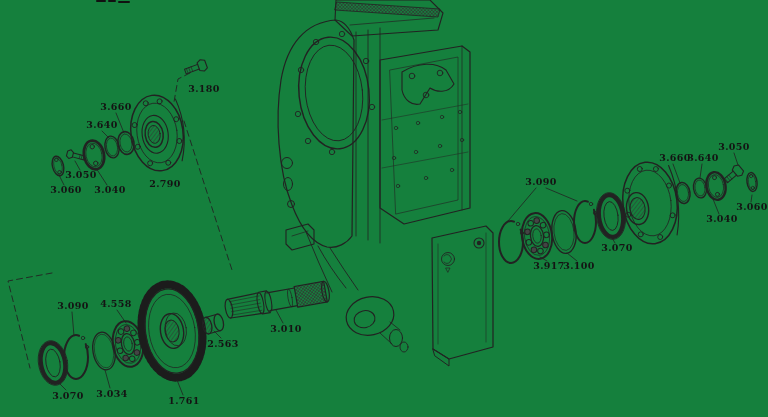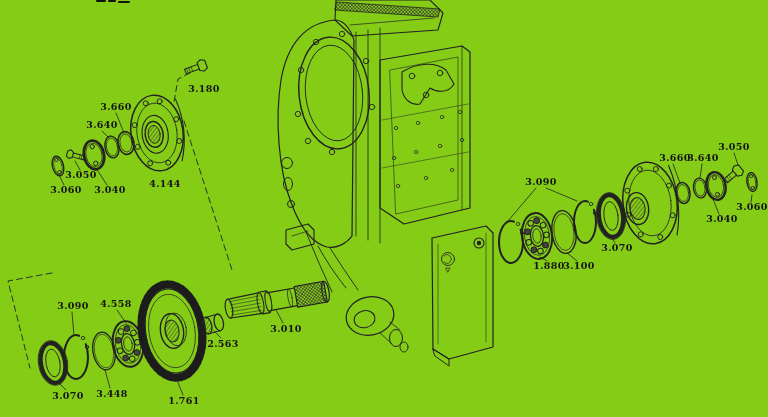--- a/index.html
+++ b/index.html
@@ -1,17 +1,17 @@
 <!DOCTYPE html>
 <html><head>
 <meta charset="utf-8">
 <style>
   html,body{margin:0;padding:0;background:#ffffff;}
   #stage{
-    position:relative;width:768px;height:417px;background:#84cc16;overflow:hidden;
+    position:relative;width:768px;height:417px;background:#15803d;overflow:hidden;
     font-family:"DejaVu Serif","Liberation Serif",serif;
   }
   #drawing{position:absolute;left:0;top:0;}
   #label-layer{position:absolute;left:0;top:0;width:768px;height:417px;pointer-events:none;}
   .part-label{
     position:absolute;transform:translateX(-50%);
     font-family:"DejaVu Serif","Liberation Serif",serif;
     font-weight:bold;font-size:9.5px;line-height:10px;color:#141414;
     letter-spacing:.4px;white-space:nowrap;
   }
@@ -322,31 +322,31 @@
     </g>
   </svg>
 
   <div id="label-layer">
       <div class="part-label" style="left: 204px; top: 84px;">3.180</div>
       <div class="part-label" style="left: 116px; top: 102px;">3.660</div>
       <div class="part-label" style="left: 102px; top: 120px;">3.640</div>
       <div class="part-label" style="left: 81px; top: 170px;">3.050</div>
       <div class="part-label" style="left: 66px; top: 185px;">3.060</div>
       <div class="part-label" style="left: 110px; top: 185px;">3.040</div>
-      <div class="part-label" style="left: 165px; top: 179px;">4.144</div>
+      <div class="part-label" style="left: 165px; top: 179px;">2.790</div>
       <div class="part-label" style="left: 73px; top: 301px;">3.090</div>
       <div class="part-label" style="left: 116px; top: 299px;">4.558</div>
       <div class="part-label" style="left: 68px; top: 391px;">3.070</div>
-      <div class="part-label" style="left: 112px; top: 389px;">3.448</div>
+      <div class="part-label" style="left: 112px; top: 389px;">3.034</div>
       <div class="part-label" style="left: 184px; top: 396px;">1.761</div>
       <div class="part-label" style="left: 223px; top: 339px;">2.563</div>
       <div class="part-label" style="left: 286px; top: 324px; text-align: center;">3.010</div>
       <div class="part-label" style="left: 541px; top: 177px;">3.090</div>
       <div class="part-label" style="left: 675px; top: 153px;">3.660</div>
       <div class="part-label" style="left: 703px; top: 153px;">3.640</div>
       <div class="part-label" style="left: 734px; top: 142px;">3.050</div>
       <div class="part-label" style="left: 752px; top: 202px;">3.060</div>
       <div class="part-label" style="left: 722px; top: 214px;">3.040</div>
       <div class="part-label" style="left: 617px; top: 243px;">3.070</div>
-      <div class="part-label" style="left: 549px; top: 261px;">1.880</div>
+      <div class="part-label" style="left: 549px; top: 261px;">3.917</div>
       <div class="part-label" style="left: 579px; top: 261px; text-align: right;">3.100</div>
     </div>
 </div>
 
 </body></html>

